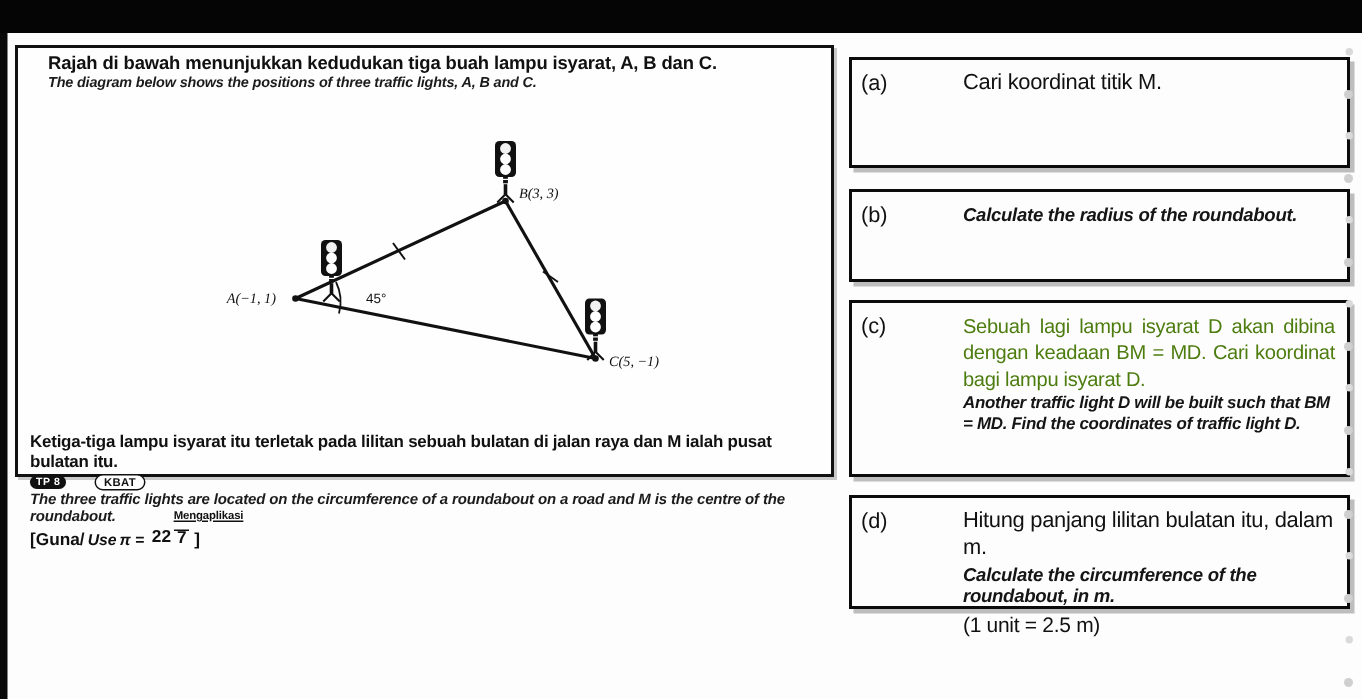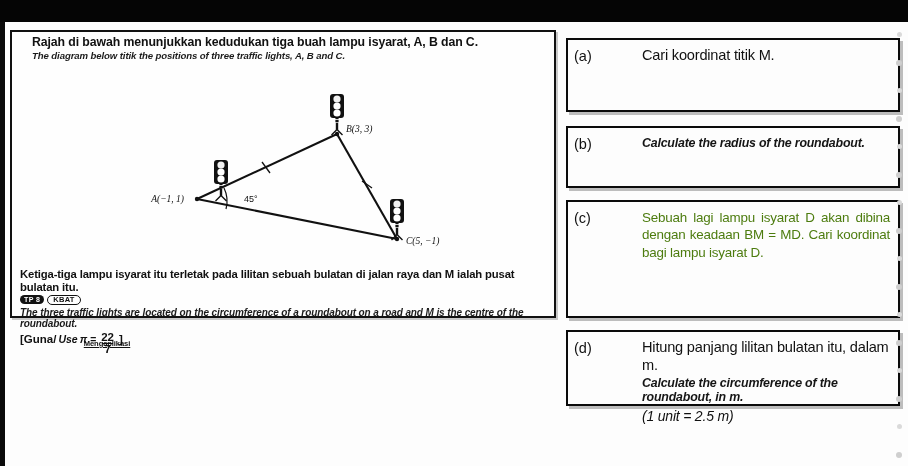--- a/index.html
+++ b/index.html
@@ -40,43 +40,43 @@
     font-size:9.6px;color:#1b1b1b;font-style:italic;font-weight:700;
     line-height:1.1;margin-top:1px;letter-spacing:-0.1px;
   }
   
   #diagram{
     position:absolute;left:0px;top:42px;width:546px;height:200px;
   }
   #diagram svg{display:block;}
   
   .note{
-    position:absolute;left:8px;top:236px;width:532px;
+    position:absolute;left:8px;top:257px;width:532px;
   }
   .note .my{font-size:11.3px;font-weight:600;color:#111;line-height:1.15;letter-spacing:-0.15px;}
   .note .en{font-size:10px;font-style:italic;font-weight:700;color:#1b1b1b;line-height:1.1;letter-spacing:-0.1px;}
-  .badges{display:flex;align-items:flex-start;gap:3px;margin:1px 0 1px 0;height:11px;}
+  .badges{display:flex;align-items:center;gap:19px;margin:1px 0 1px 0;height:11px;}
   .badge-tp{
     background:#111;color:#fff;font-size:7px;font-weight:700;
     border-radius:6px;padding:1px 4px;line-height:1;letter-spacing:0.4px;
   }
   .badge-kbat{
     background:#fff;color:#111;font-size:7.5px;font-weight:700;
     border:1.4px solid #111;border-radius:7px;padding:0.5px 5px;line-height:1;letter-spacing:0.3px;
   }
   .badge-apply{
     color:#111;font-size:7.6px;font-weight:700;text-decoration:underline;letter-spacing:-0.1px;margin-top:44px;
   }
   .useline{
     display:flex;font-size:11.5px;color:#111;margin-top:4px;gap:2px;
     font-weight:600;
   }
   .useline .it{font-style:italic;font-weight:700;font-size:10.5px;}
   .frac{
-    display:inline-flex;flex-direction:column;align-items:center;
+    display:inline-flex;flex-direction:row;align-items:center;
     vertical-align:middle;line-height:1;margin:0 1px;position:relative;top:-1px;
   }
   .frac .num{font-size:11.5px;font-weight:700;padding:0 2px;}
   .frac .den{font-size:11.5px;font-weight:700;border-top:1.4px solid #111;padding:0 2px;}
   
   .qbox{
     position:absolute;
     background:#fdfdfd;
     border:2.5px solid #0b0b0b;
     box-shadow:3px 3px 0 #bdbdbd;
@@ -94,21 +94,21 @@
   }
   .qbody{flex:1 1 auto;margin-left:40px;}
   .qmy{
     font-size:14.6px;color:#111;line-height:1.22;letter-spacing:-0.2px;
   }
   .qen{
     font-size:12.4px;color:#151515;font-style:italic;font-weight:700;
     line-height:1.2;letter-spacing:-0.2px;margin-top:1px;
   }
   .qextra{
-    font-size:14px;color:#111;margin-top:3px;letter-spacing:-0.2px;font-style:italic;
+    font-size:14px;color:#111;margin-top:3px;letter-spacing:-0.2px;
   }
   .qc-my{
     font-size:13.4px;color:#4d7c0f;line-height:1.3;text-align:justify;letter-spacing:-0.2px;
   }
   .qc-en{
     font-size:11.3px;color:#151515;font-style:italic;font-weight:700;line-height:1.18;
     margin-top:2px;letter-spacing:-0.2px;
   }
   
   .dot{
@@ -122,21 +122,21 @@
 
 <div id="page">
 
   <div class="topbar"></div>
   <div class="leftedge"></div>
 
   <div id="left-panel">
 
     <div class="stem">
       <div class="my">Rajah di bawah menunjukkan kedudukan tiga buah lampu isyarat, A, B dan C.</div>
-      <div class="en">The diagram below titik the positions of three traffic lights, A, B and C.</div>
+      <div class="en">The diagram below shows the positions of three traffic lights, A, B and C.</div>
     </div>
 
     <div id="diagram">
       <svg width="546" height="200" viewBox="0 0 546 200" xmlns="http://www.w3.org/2000/svg">
         <defs>
           <g id="tlight">
             <rect x="-7" y="-26" width="14" height="24" rx="3" ry="3" fill="#111"></rect>
             <circle cx="0" cy="-21" r="3.6" fill="#f2f2f2"></circle>
             <circle cx="0" cy="-14" r="3.6" fill="#ffffff"></circle>
             <circle cx="0" cy="-7" r="3.6" fill="#ffffff"></circle>
@@ -216,20 +216,21 @@
     <div class="qlabel">(b)</div>
     <div class="qbody">
       <div class="qen">Calculate the radius of the roundabout.</div>
     </div>
   </div>
 
   <div class="qbox" id="qbox-c">
     <div class="qlabel">(c)</div>
     <div class="qbody">
       <div class="qc-my">Sebuah lagi lampu isyarat D akan dibina dengan keadaan BM = MD. Cari koordinat bagi lampu isyarat D.</div>
+      <div class="qc-en">Another traffic light D will be built such that BM = MD. Find the coordinates of traffic light D.</div>
     </div>
   </div>
 
   <div class="qbox" id="qbox-d">
     <div class="qlabel">(d)</div>
     <div class="qbody">
       <div class="qmy">Hitung panjang lilitan bulatan itu, dalam m.</div>
       <div class="qen">Calculate the circumference of the roundabout, in m.</div>
       <div class="qextra">(1 unit = 2.5 m)</div>
     </div>

